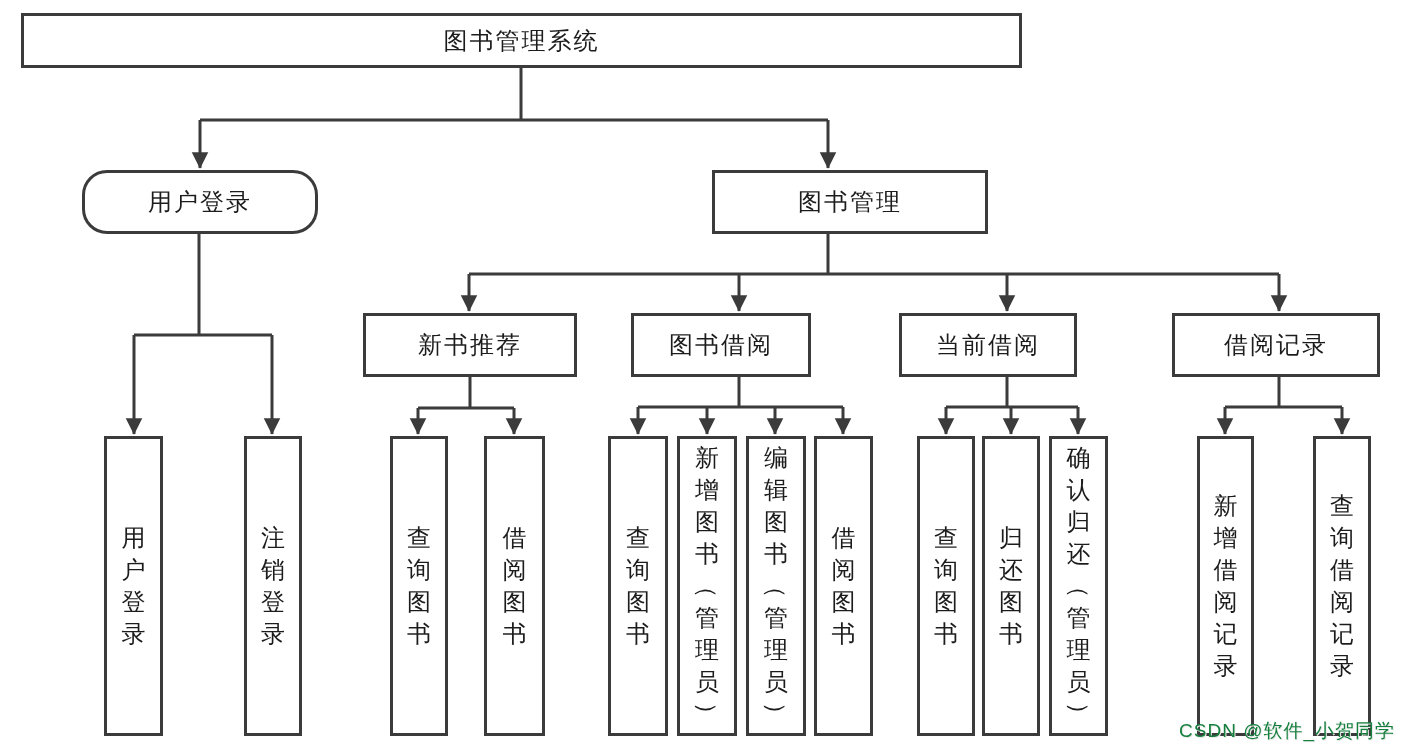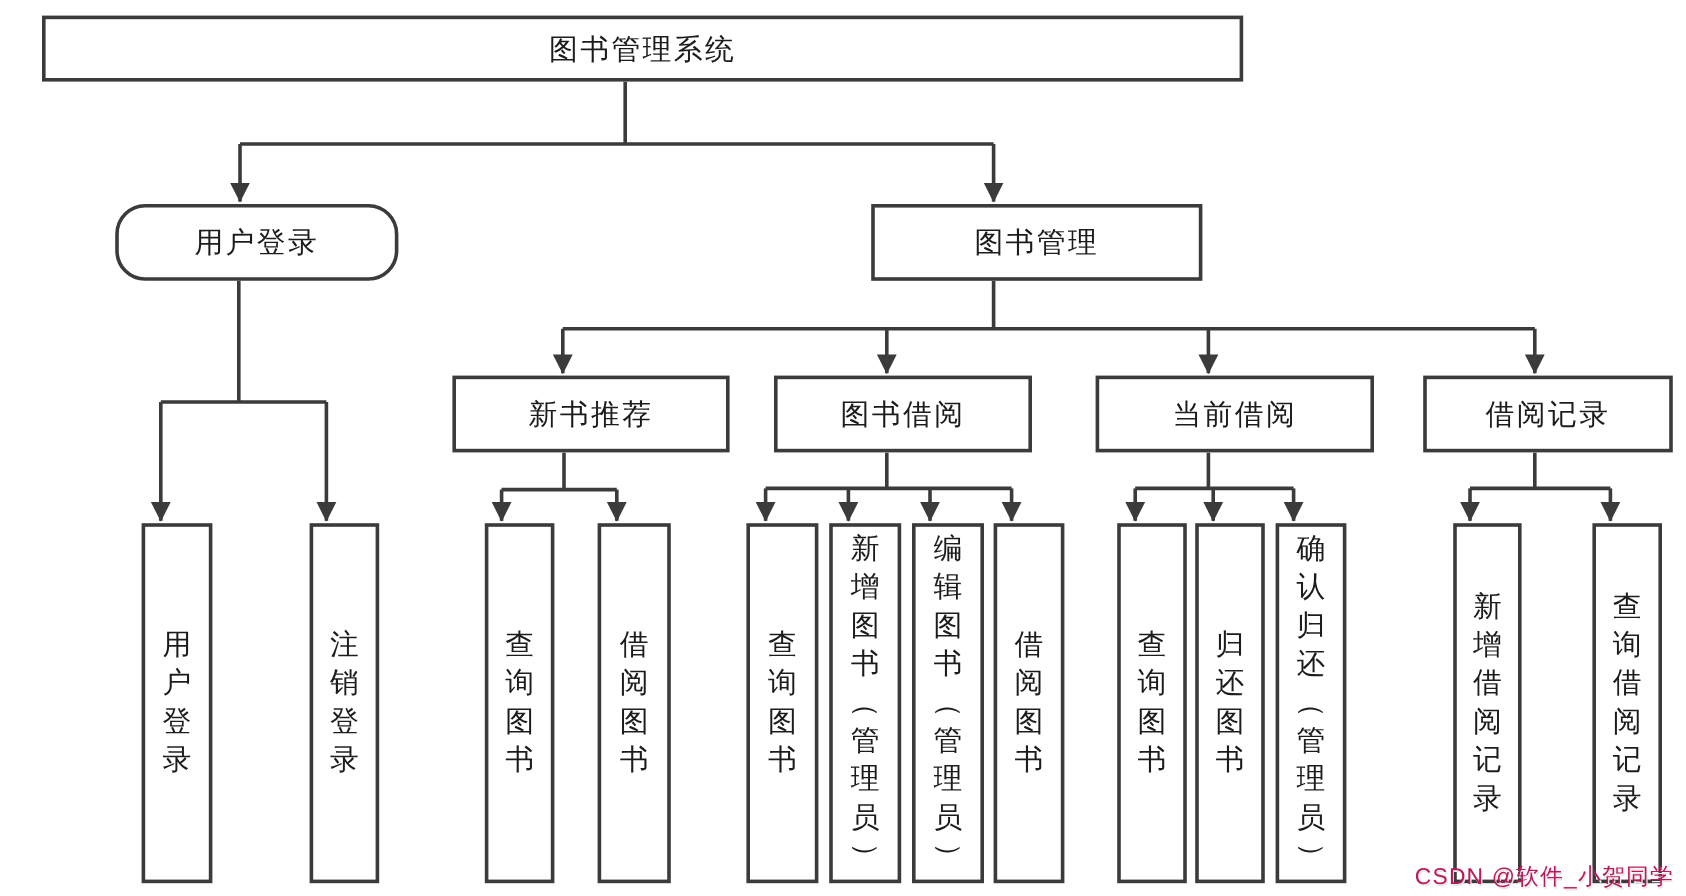--- a/index.html
+++ b/index.html
@@ -14,21 +14,20 @@
   .box {
     position:absolute;
     box-sizing:border-box;
     border:3px solid #3b3b3b;
     background:#ffffff;
     display:flex;
     align-items:center;
     justify-content:center;
     z-index:2;
     color:#1c1c1c;
-    margin-left:14px;
   }
   .box-h {
     font-size:24px;
     letter-spacing:2px;
     white-space:nowrap;
   }
   .box-v {
     flex-direction:column;
     padding:2px 0;
   }
@@ -41,21 +40,21 @@
     font-size:24px;
     color:#1c1c1c;
   }
   .vchar.rot { transform:rotate(90deg); }
   #watermark {
     position:absolute;
     right:10px;
     bottom:3px;
     z-index:3;
     font-size:19px;
-    color:#be185d;
+    color:#15803d;
     letter-spacing:1px;
     text-shadow:1px 1px 0 #e8e8e8;
     white-space:nowrap;
   }
 </style>
 </head>
 <body>
 
 <div id="stage">
 
@@ -100,23 +99,23 @@
       <path d="M1225,407 V434" marker-end="url(#arr)"></path>
       <path d="M1342,407 V434" marker-end="url(#arr)"></path>
     </g>
   </svg>
 
   <div class="box box-h" style="left:21px;top:13px;width:1001px;height:55px;">图书管理系统</div>
 
   <div class="box box-h" style="left:82px;top:170px;width:236px;height:64px;border-radius:25px;">用户登录</div>
   <div class="box box-h" style="left:712px;top:170px;width:276px;height:64px;">图书管理</div>
 
-  <div class="box box-h" style="left:363px;top:313px;width:231px;height:64px;">新书推荐</div>
-  <div class="box box-h" style="left:631px;top:313px;width:215px;height:64px;">图书借阅</div>
-  <div class="box box-h" style="left:899px;top:313px;width:232px;height:64px;">当前借阅</div>
+  <div class="box box-h" style="left:363px;top:313px;width:214px;height:64px;">新书推荐</div>
+  <div class="box box-h" style="left:631px;top:313px;width:180px;height:64px;">图书借阅</div>
+  <div class="box box-h" style="left:899px;top:313px;width:178px;height:64px;">当前借阅</div>
   <div class="box box-h" style="left:1172px;top:313px;width:208px;height:64px;">借阅记录</div>
 
   <div class="box box-v" style="left:104px;top:436px;width:59px;height:300px;">
       <span class="vchar">用</span>
       <span class="vchar">户</span>
       <span class="vchar">登</span>
       <span class="vchar">录</span>
     </div>
   <div class="box box-v" style="left:244px;top:436px;width:58px;height:300px;">
       <span class="vchar">注</span>

